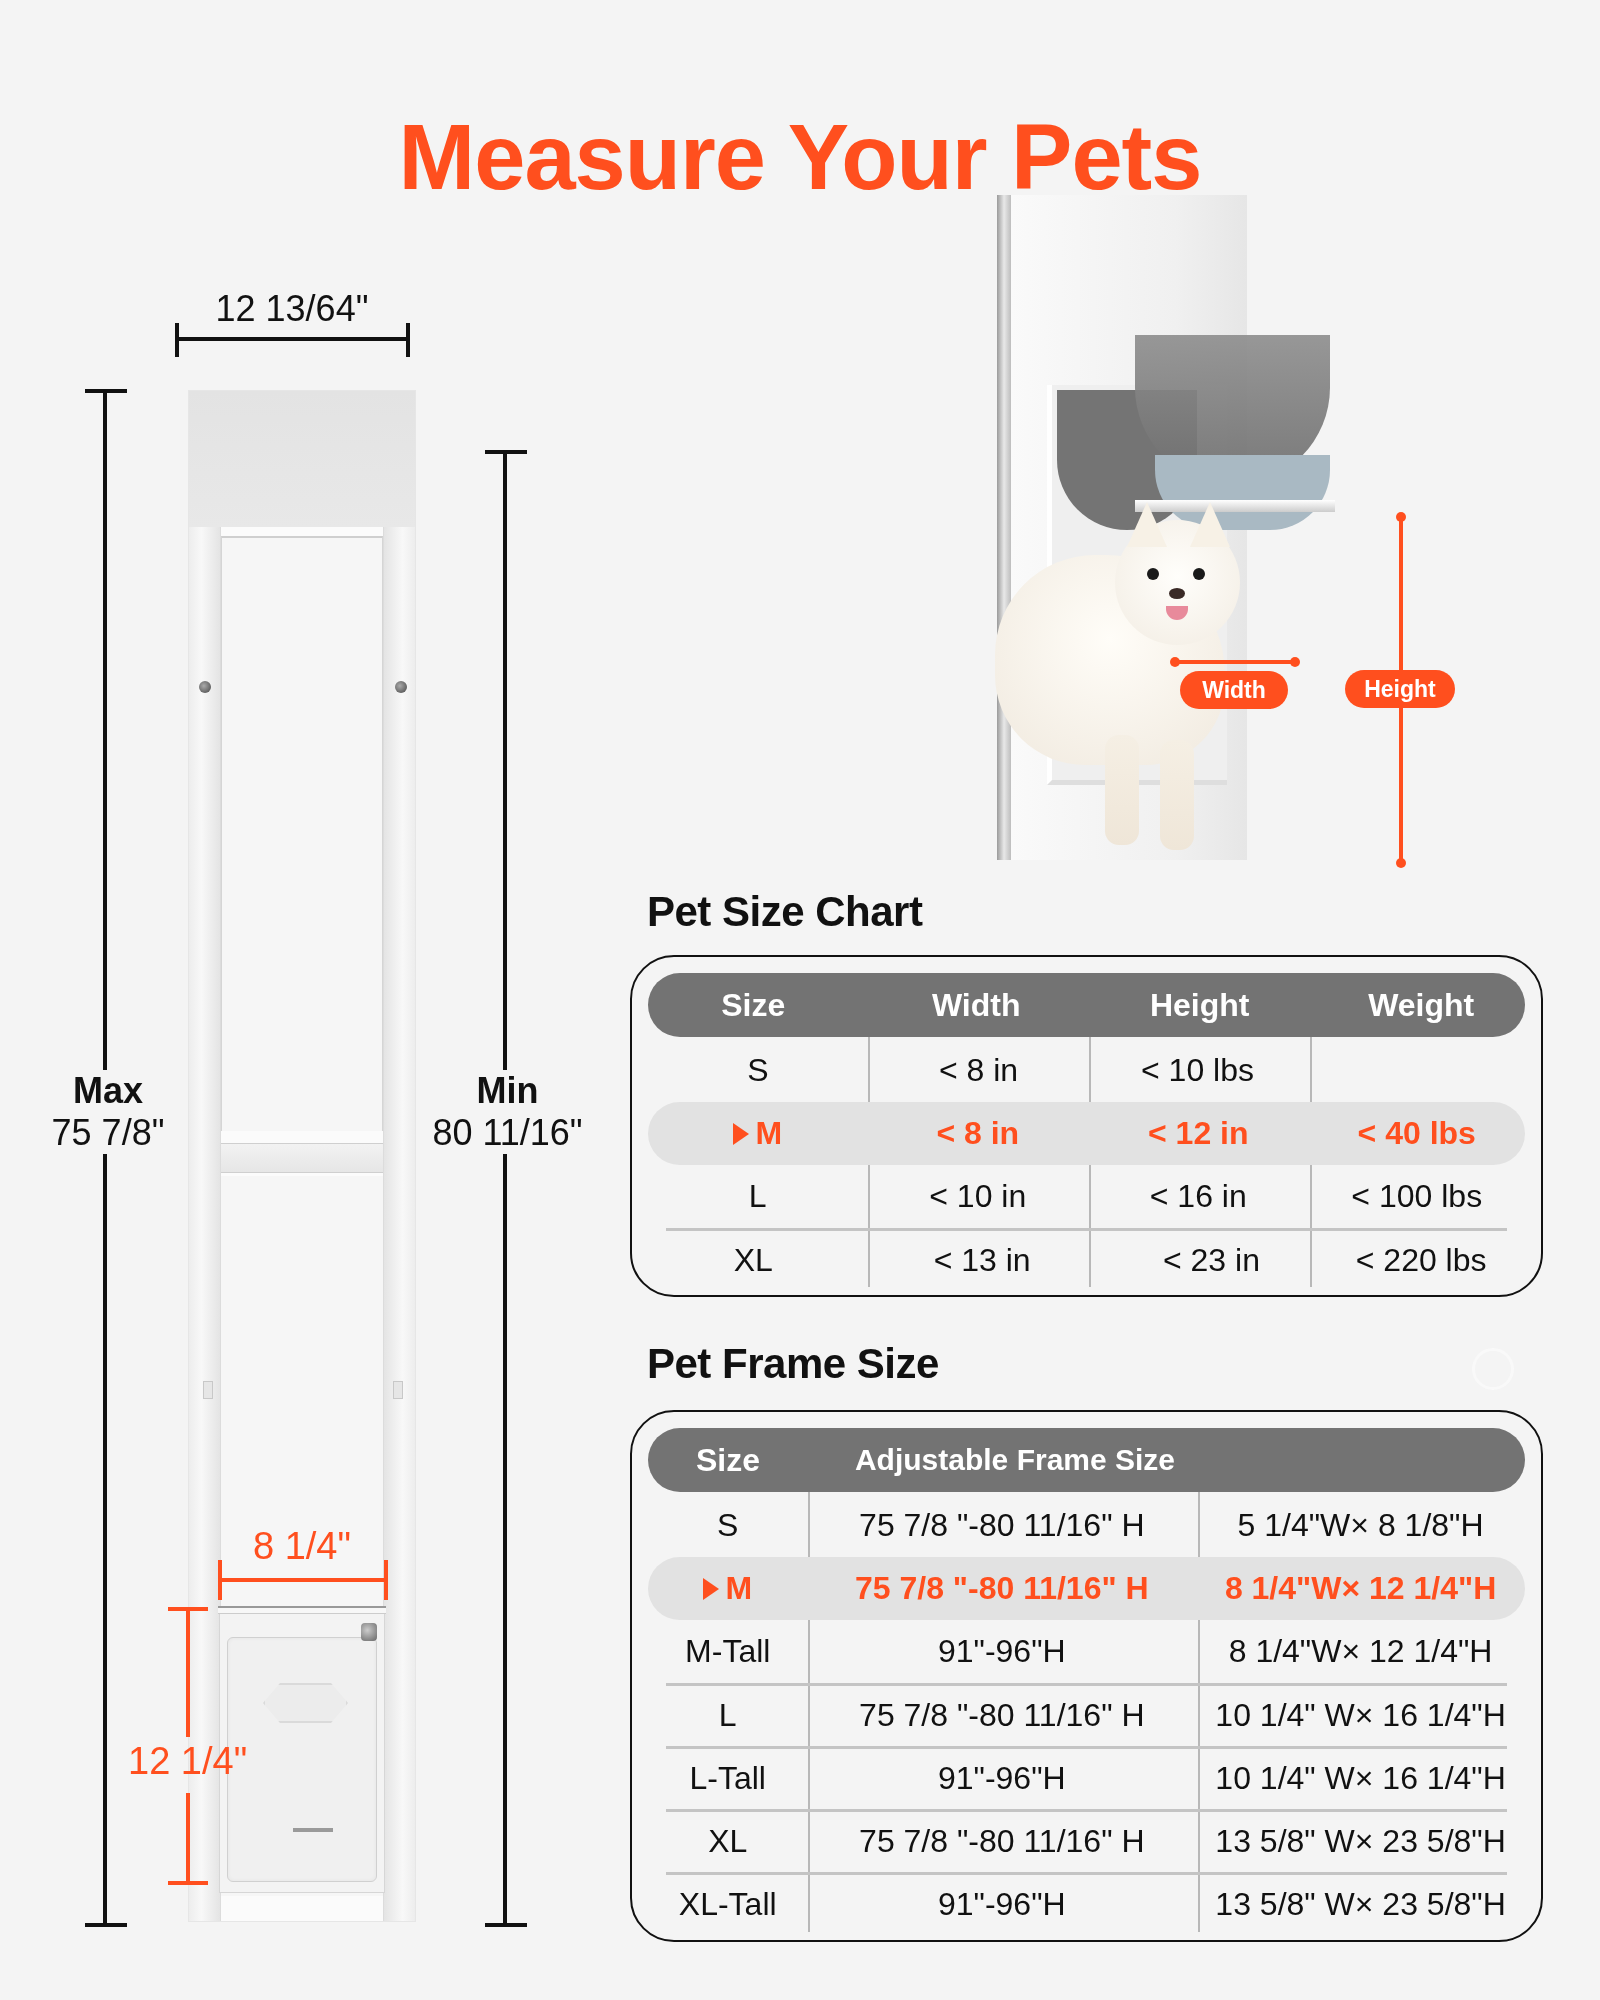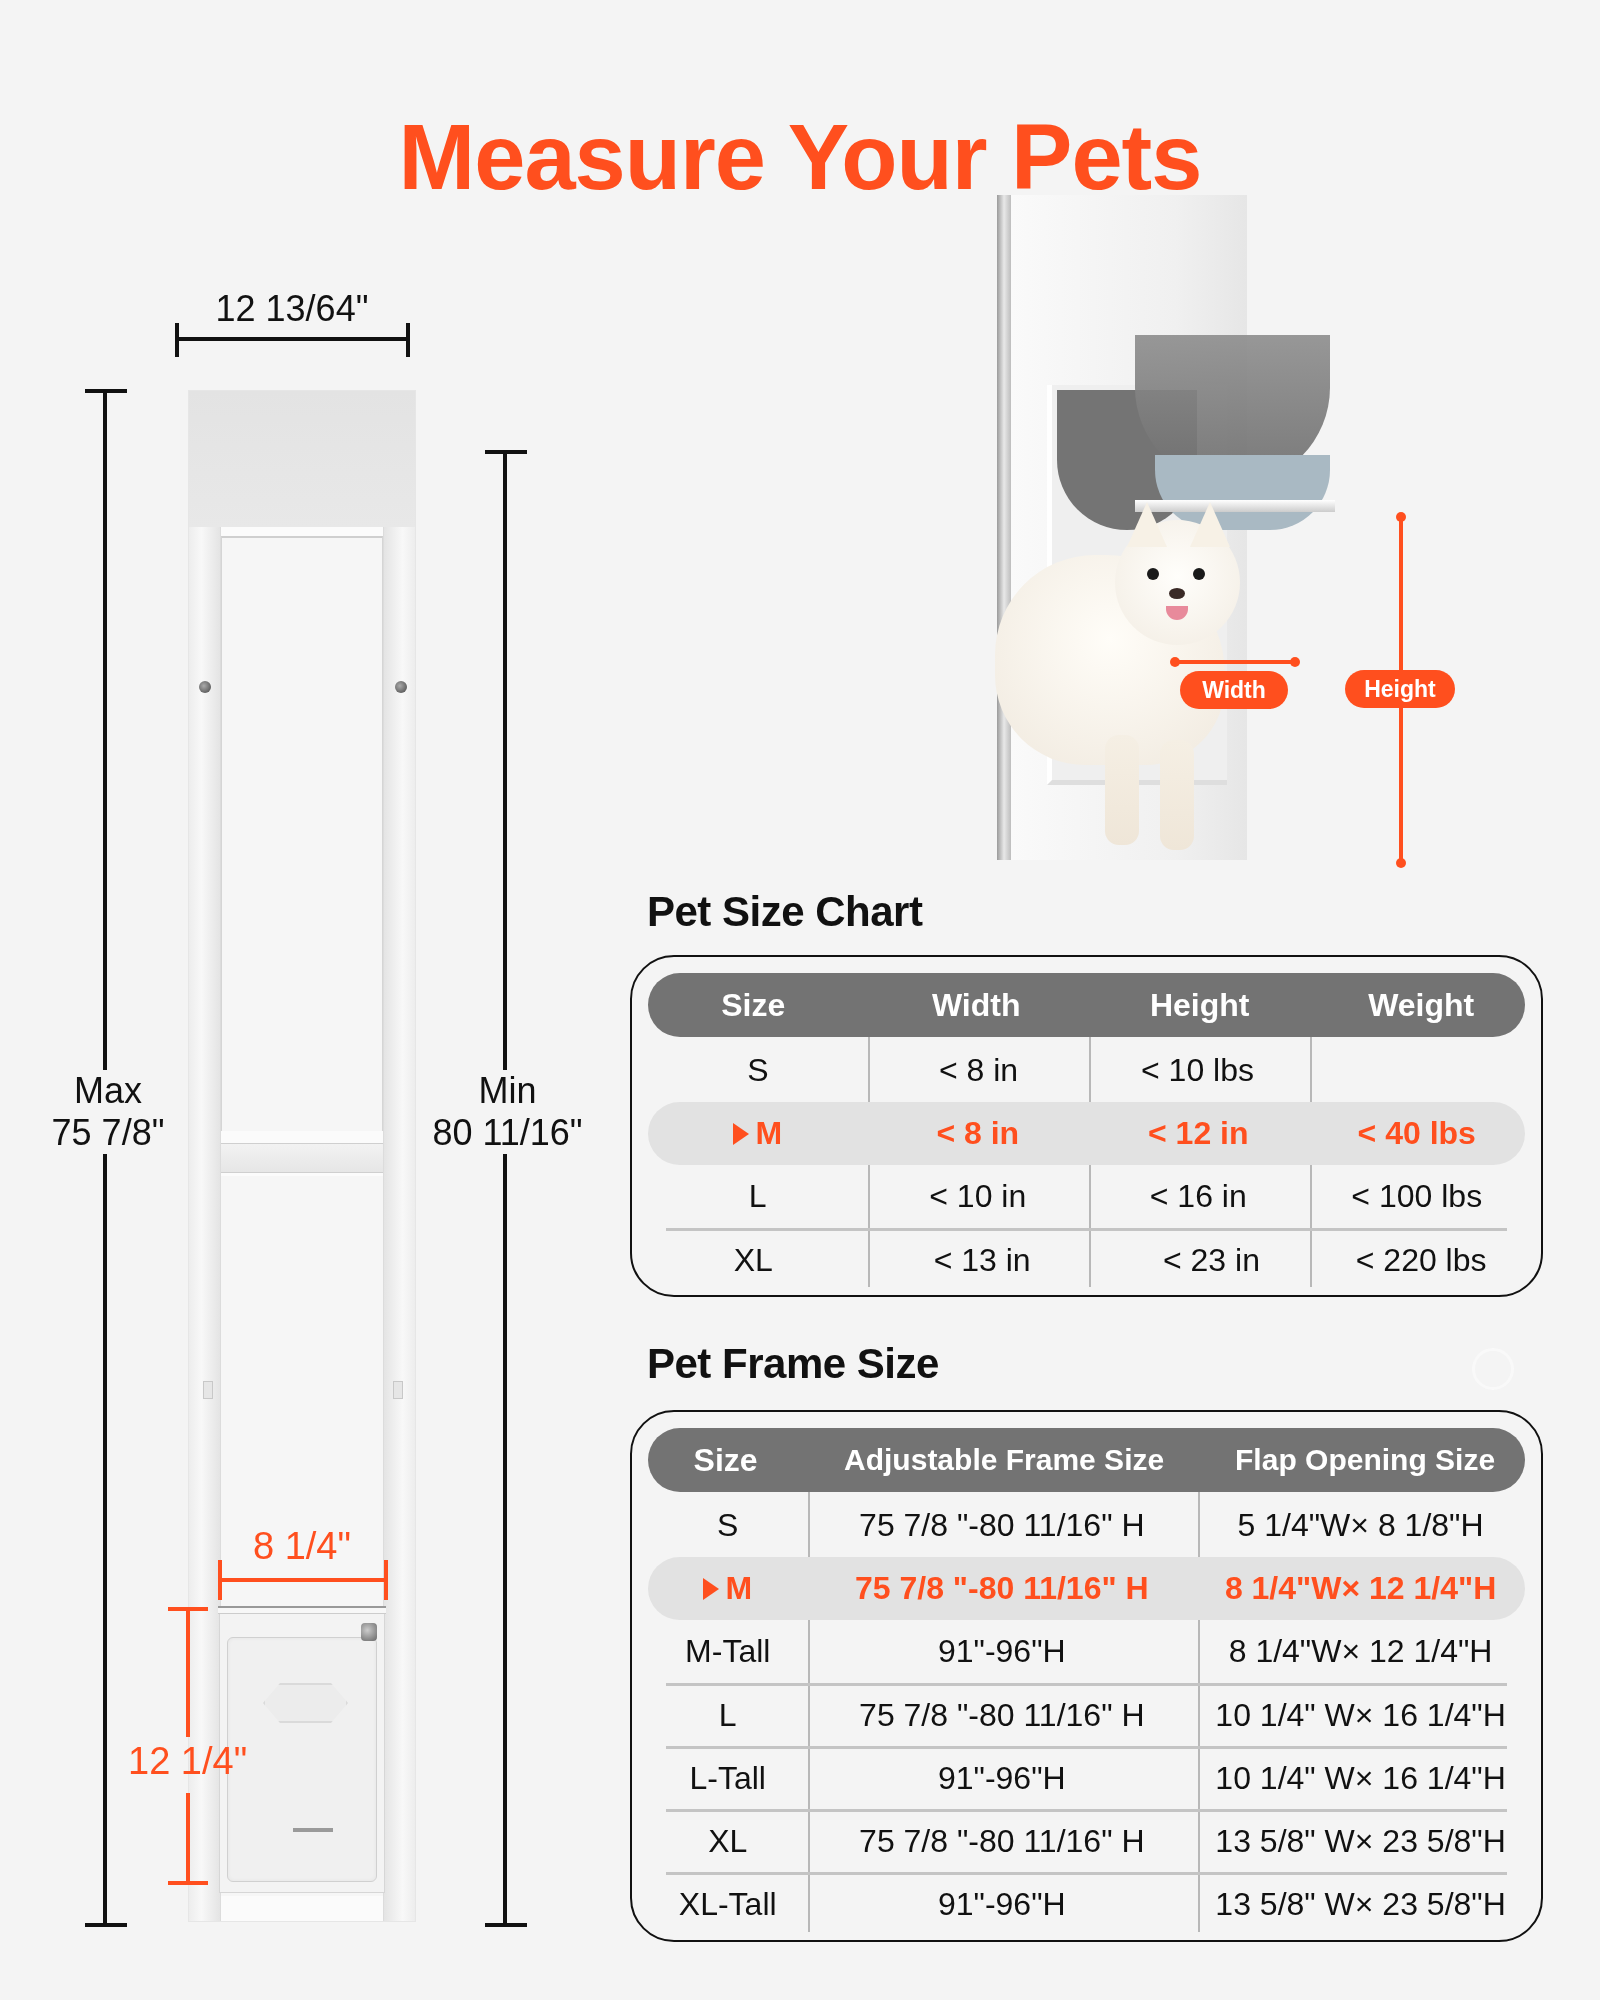--- a/index.html
+++ b/index.html
@@ -27,21 +27,21 @@
   .clip { position: absolute; width: 10px; height: 18px; background: #e6e6e6; border: 1px solid #c8c8c8; }
 
   .flap-frame { position: absolute; left: 30px; top: 1220px; width: 166px; height: 282px; background: #f3f3f3; border: 1px solid #d6d6d6; }
   .flap-frame .topbar { position: absolute; left: -2px; right: -2px; top: -6px; height: 8px; background: #f7f7f7; border-top: 2px solid #999; border-bottom: 1px solid #ccc; }
   .flap-panel { position: absolute; left: 7px; top: 25px; width: 150px; height: 245px; background: #f0f0f0; border: 1px solid #d0d0d0; border-radius: 6px; box-shadow: inset 0 0 4px rgba(0,0,0,0.05); }
   .hex { position: absolute; left: 35px; top: 45px; width: 85px; height: 40px; border: 2px solid #dadada; clip-path: polygon(20% 0, 80% 0, 100% 50%, 80% 100%, 20% 100%, 0 50%); background: #ececec; }
   .lock { position: absolute; left: 172px; top: 1232px; width: 16px; height: 18px; border-radius: 4px; background: radial-gradient(circle at 40% 40%, #ccc, #666); }
   .tiny-label { position: absolute; left: 65px; top: 190px; width: 40px; height: 4px; background: #444; opacity: .5; }
 
   .max-label, .min-label { position: absolute; text-align: center; font-size: 36px; line-height: 42px; background: #f4f4f4; }
-  .max-label b, .min-label b { display: block; font-weight: 400; }
+  .max-label b, .min-label b { display: block; font-weight: 700; }
   .oline { position: absolute; background: #ff4f1e; }
   .flap-w-label { position: absolute; left: 218px; width: 168px; top: 1525px; text-align: center; font-size: 38px; color: #ff4f1e; }
   .flap-h-label { position: absolute; left: 128px; top: 1740px; font-size: 38px; color: #ff4f1e; background: rgba(244,244,244,0); }
 
   
   .photo { position: absolute; left: 985px; top: 195px; width: 330px; height: 665px; }
   .door-edge { position: absolute; left: 12px; top: 0; width: 14px; height: 665px; background: linear-gradient(90deg, #9a9a9a, #e8e8e8, #bdbdbd); }
   .door-body { position: absolute; left: 26px; top: 0; width: 236px; height: 665px; background: linear-gradient(90deg, #fafafa, #f0f0f0 70%, #e6e6e6); }
   .door-inner { position: absolute; left: 62px; top: 190px; width: 180px; height: 400px; background: #efefef; border-left: 5px solid #fff; border-bottom: 5px solid #dedede; }
   .tunnel-top { position: absolute; left: 150px; top: 140px; width: 195px; height: 150px; border-radius: 0 0 100px 100px; background: linear-gradient(#8f8f8f, #6e6e6e); opacity: .92; }
@@ -204,21 +204,20 @@
     <div style="width:217px;">&lt; 220 lbs</div>
   </div>
 </div>
 
 <div class="section-heading" style="top:1340px;">Pet Frame Size</div>
 <div class="watermark"></div>
 <div class="table-box" style="top:1410px;height:532px;">
   <div class="thead">
     <div style="width:160px;">Size</div>
     <div style="width:390px;font-size:30px;">Adjustable Frame Size</div>
-    <div style="width:330px;font-size:30px;">Flap Opening Size</div>
   </div>
 
   <div class="vsep" style="left:176px;top:80px;height:440px;"></div>
   <div class="vsep" style="left:566px;top:80px;height:440px;"></div>
 
   <div class="row" style="top:82px;">
     <div style="width:160px;">S</div>
     <div style="width:390px;">75 7/8 "-80 11/16" H</div>
     <div style="width:330px;">5 1/4"W× 8 1/8"H</div>
   </div>

